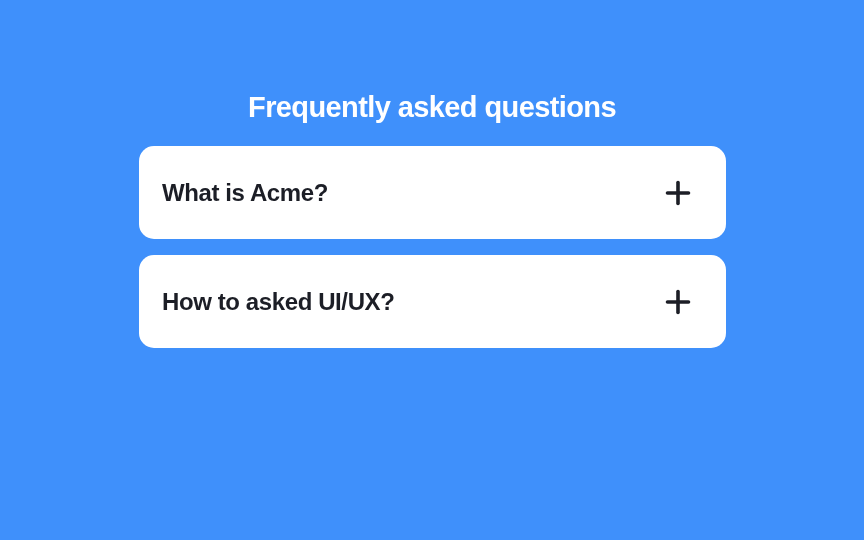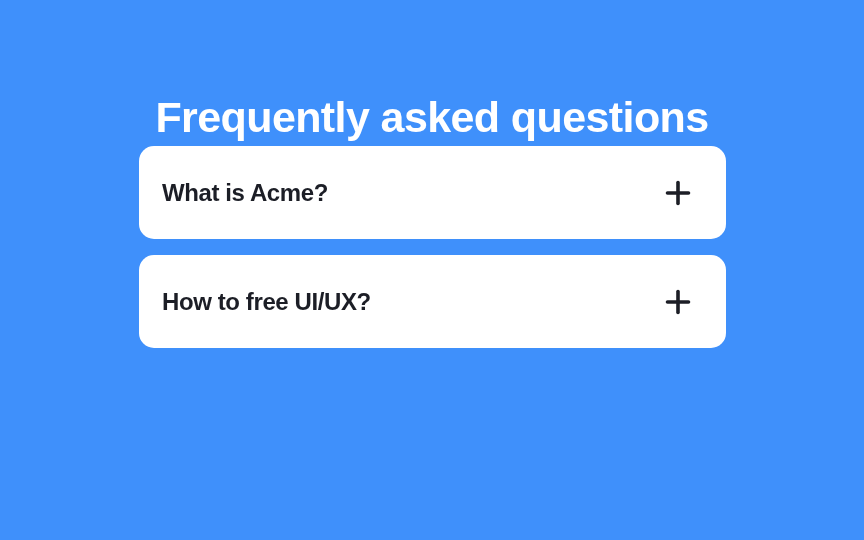--- a/index.html
+++ b/index.html
@@ -22,21 +22,21 @@
     box-sizing: border-box;
   }
 
   #faq-heading {
     position: absolute;
     left: 0;
     top: 66px;
     width: 864px;
     text-align: center;
     color: #ffffff;
-    font-size: 43px;
+    font-size: 29px;
     font-weight: 700;
     letter-spacing: -0.6px;
     line-height: 44px;
     white-space: nowrap;
   }
 
   #faq-list {
     position: absolute;
     left: 139px;
     top: 146px;
@@ -96,21 +96,21 @@
       <span class="faq-question">What is Acme?</span>
       <span class="faq-toggle">
         <svg width="26" height="26" viewBox="0 0 26 26" aria-hidden="true">
           <line x1="13" y1="2.5" x2="13" y2="23.5" stroke="#1c1e26" stroke-width="3.6" stroke-linecap="round"></line>
           <line x1="2.5" y1="13" x2="23.5" y2="13" stroke="#1c1e26" stroke-width="3.6" stroke-linecap="round"></line>
         </svg>
       </span>
     </div>
 
     <div class="faq-item">
-      <span class="faq-question">How to free UI/UX?</span>
+      <span class="faq-question">How to asked UI/UX?</span>
       <span class="faq-toggle">
         <svg width="26" height="26" viewBox="0 0 26 26" aria-hidden="true">
           <line x1="13" y1="2.5" x2="13" y2="23.5" stroke="#1c1e26" stroke-width="3.6" stroke-linecap="round"></line>
           <line x1="2.5" y1="13" x2="23.5" y2="13" stroke="#1c1e26" stroke-width="3.6" stroke-linecap="round"></line>
         </svg>
       </span>
     </div>
 
 
   </div>

